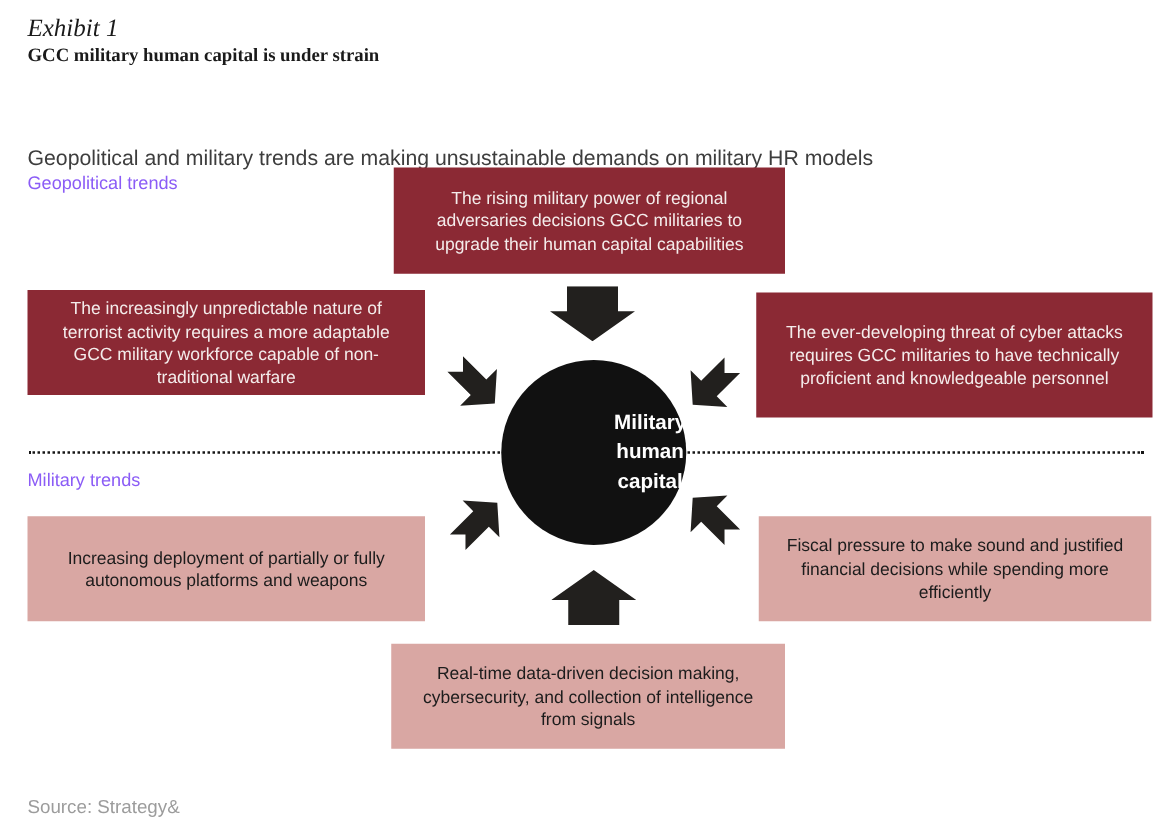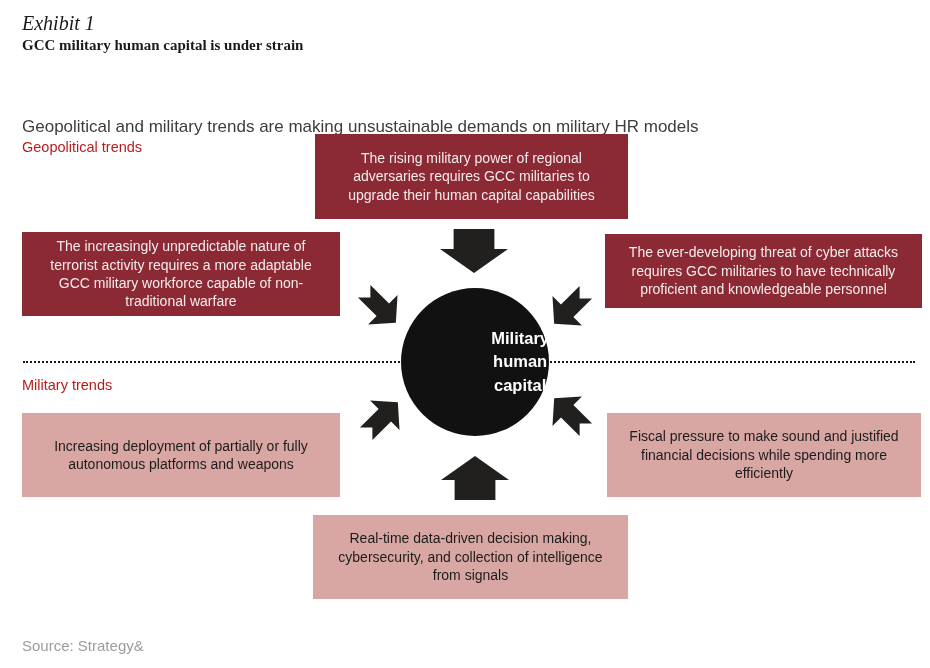--- a/index.html
+++ b/index.html
@@ -20,40 +20,40 @@
     position: absolute; left: 22px; top: 37px; margin: 0;
     font-family: "Liberation Serif", serif;
     font-weight: bold; font-size: 15px; color: #1a1a1a;
   }
   .subtitle {
     position: absolute; left: 22px; top: 79px;
     font-size: 17px; color: #3d3d3d; margin-top: 38px;
   }
   .section-label {
     position: absolute; left: 22px;
-    font-size: 14.5px; color: #b91c1c;
+    font-size: 14.5px; color: #8b5cf6;
   }
   .section-label.geo { top: 139px; }
   .section-label.mil { top: 377px; }
   .dotted-divider {
     position: absolute; left: 23px; top: 361px; width: 892px; height: 0;
     border-top: 2px dotted #161616; z-index: 1;
   }
   .box {
     position: absolute; z-index: 2;
     display: flex; align-items: center; justify-content: center;
     text-align: center; box-sizing: border-box;
     font-size: 14px; line-height: 1.32; padding: 6px 12px;
   }
   .box p { margin: 0; }
   .box.maroon { background: #8b2934; color: #f4eceb; }
   .box.pink   { background: #d9a7a3; color: #1c1c1c; }
   .box-top        { left: 315px; top: 134px; width: 313px; height: 85px; }
   .box-left       { left: 22px;  top: 232px; width: 318px; height: 84px; }
-  .box-right      { left: 605px; top: 234px; width: 317px; height: 74px; }
+  .box-right      { left: 605px; top: 234px; width: 317px; height: 100px; }
   .box-mil-left   { left: 22px;  top: 413px; width: 318px; height: 84px; }
   .box-mil-right  { left: 607px; top: 413px; width: 314px; height: 84px; }
   .box-mil-bottom { left: 313px; top: 515px; width: 315px; height: 84px; }
   .center-circle {
     position: absolute; left: 401px; top: 288px;
     width: 148px; height: 148px; border-radius: 50%;
     background: #111111; z-index: 3;
     display: flex; align-items: center; justify-content: flex-end;
   }
   .circle-label {
@@ -82,21 +82,21 @@
 
   <div class="exhibit-label">Exhibit 1</div>
   <h1 class="title">GCC military human capital is under strain</h1>
   <div class="subtitle">Geopolitical and military trends are making unsustainable demands on military HR models</div>
 
   <div class="section-label geo">Geopolitical trends</div>
   <div class="dotted-divider"></div>
   <div class="section-label mil">Military trends</div>
 
   <div class="box maroon box-top">
-    <p><b>The rising military power of regional adversaries</b> <span>requires GCC militaries to upgrade their human capital capabilities</span></p>
+    <p><b>The rising military power of regional adversaries</b> <span>decisions GCC militaries to upgrade their human capital capabilities</span></p>
   </div>
 
   <div class="box maroon box-left">
     <p><b>The increasingly unpredictable nature of terrorist activity</b> <span>requires a more adaptable GCC military workforce capable of non-traditional warfare</span></p>
   </div>
 
   <div class="box maroon box-right">
     <p><b>The ever-developing threat of cyber attacks</b> <span>requires GCC militaries to have technically proficient and knowledgeable personnel</span></p>
   </div>
 

